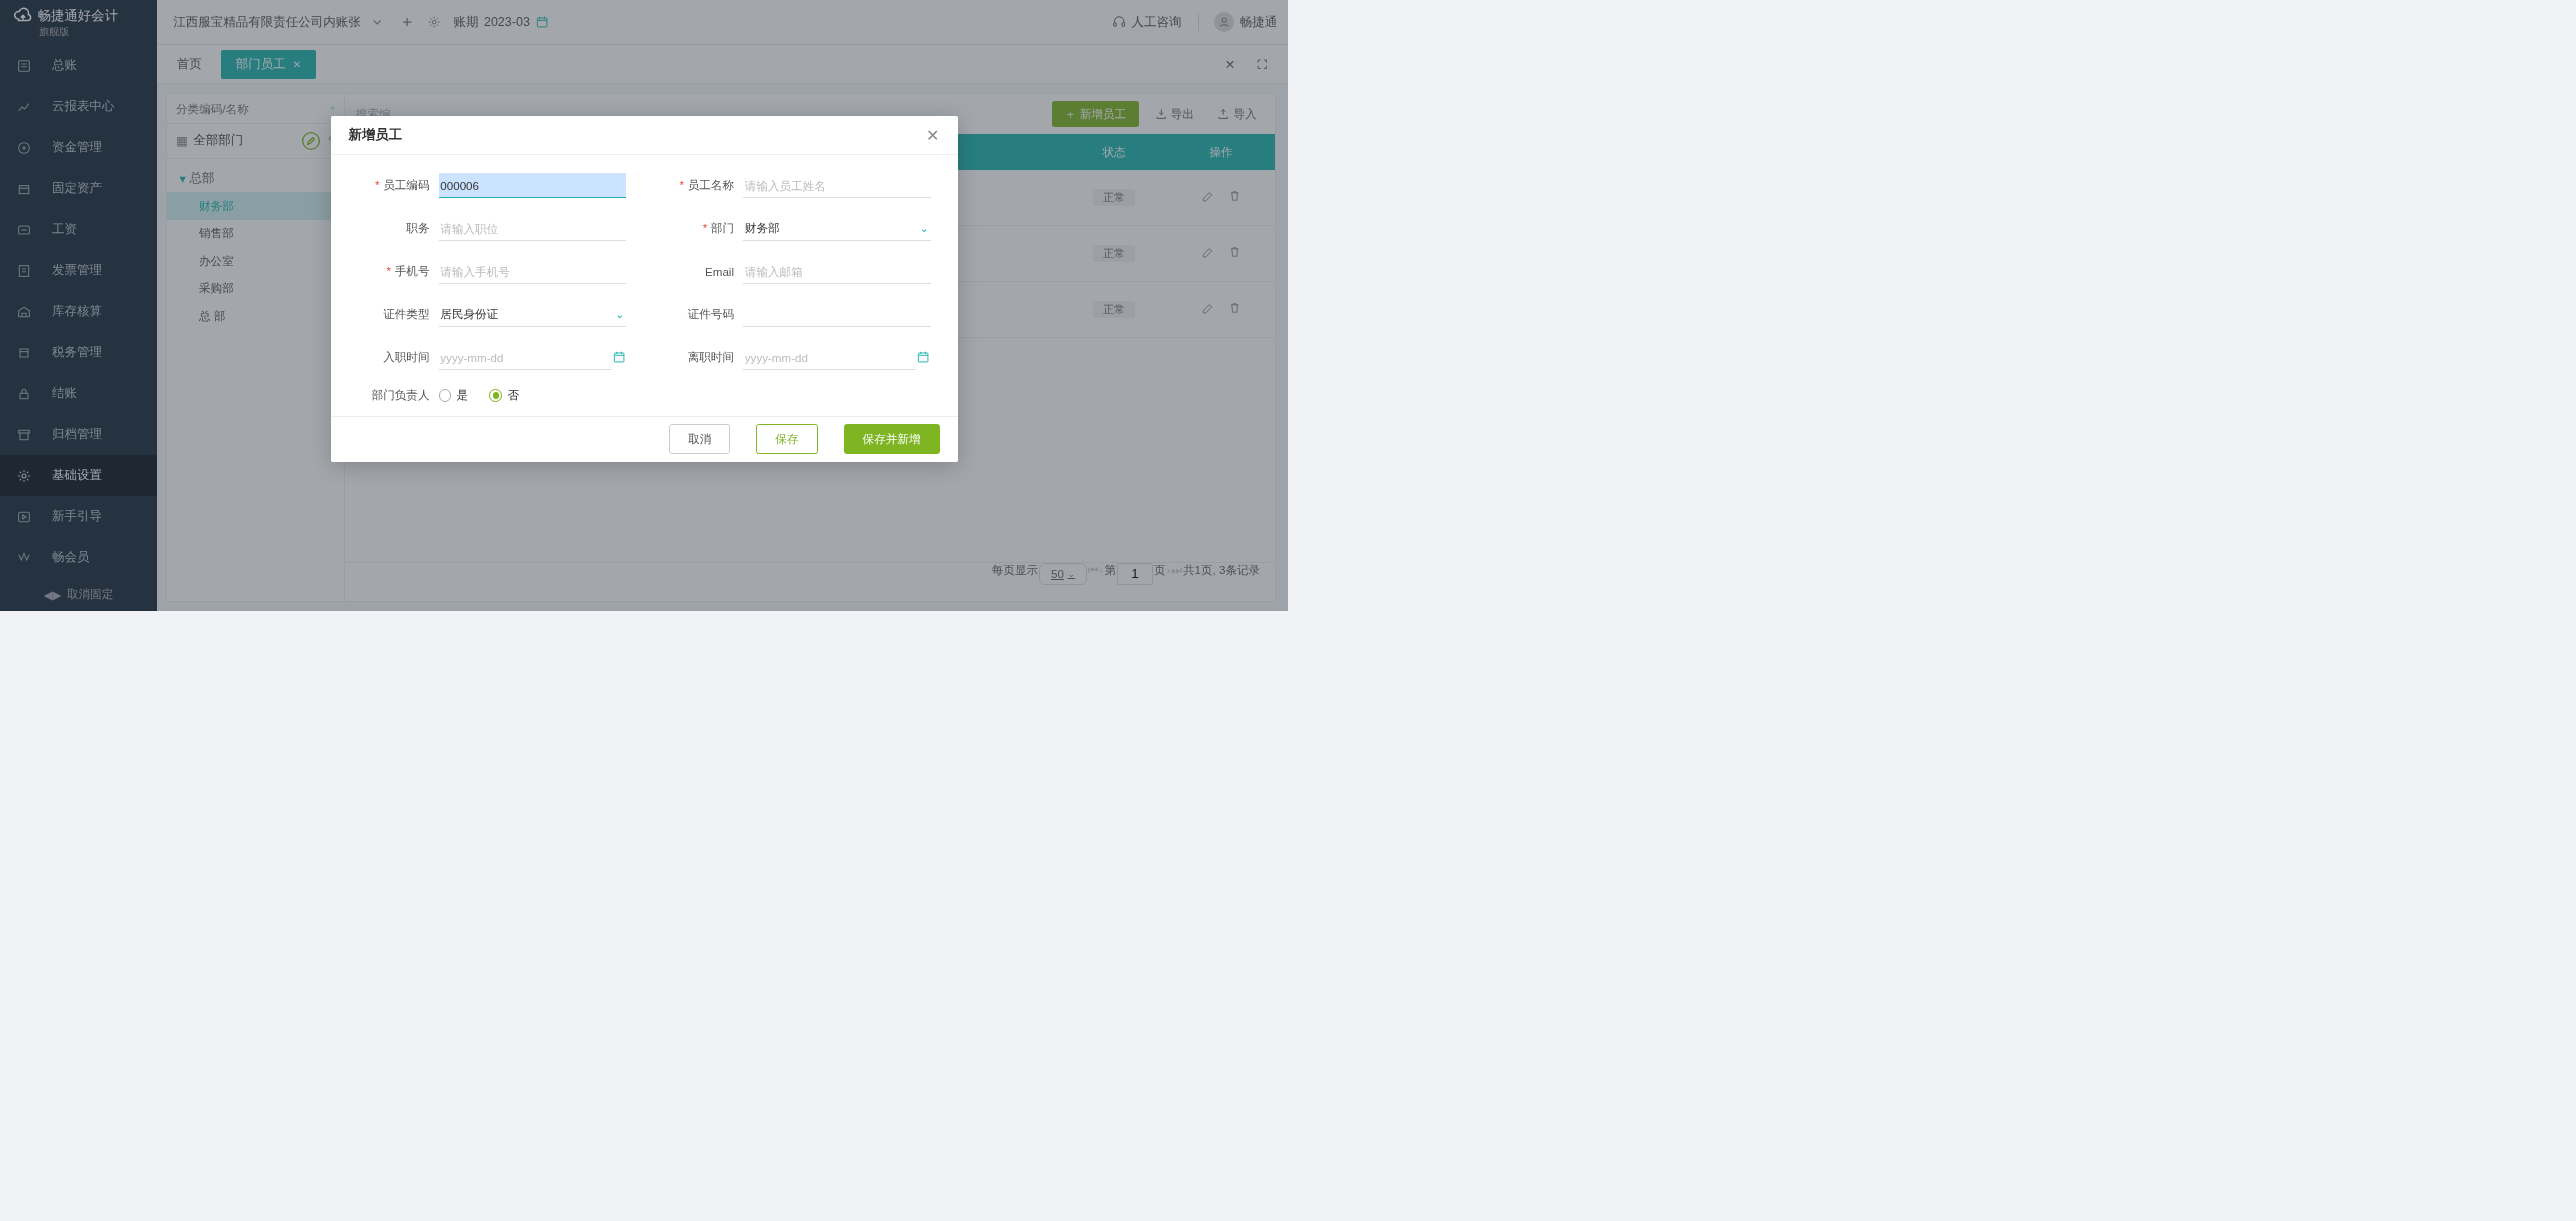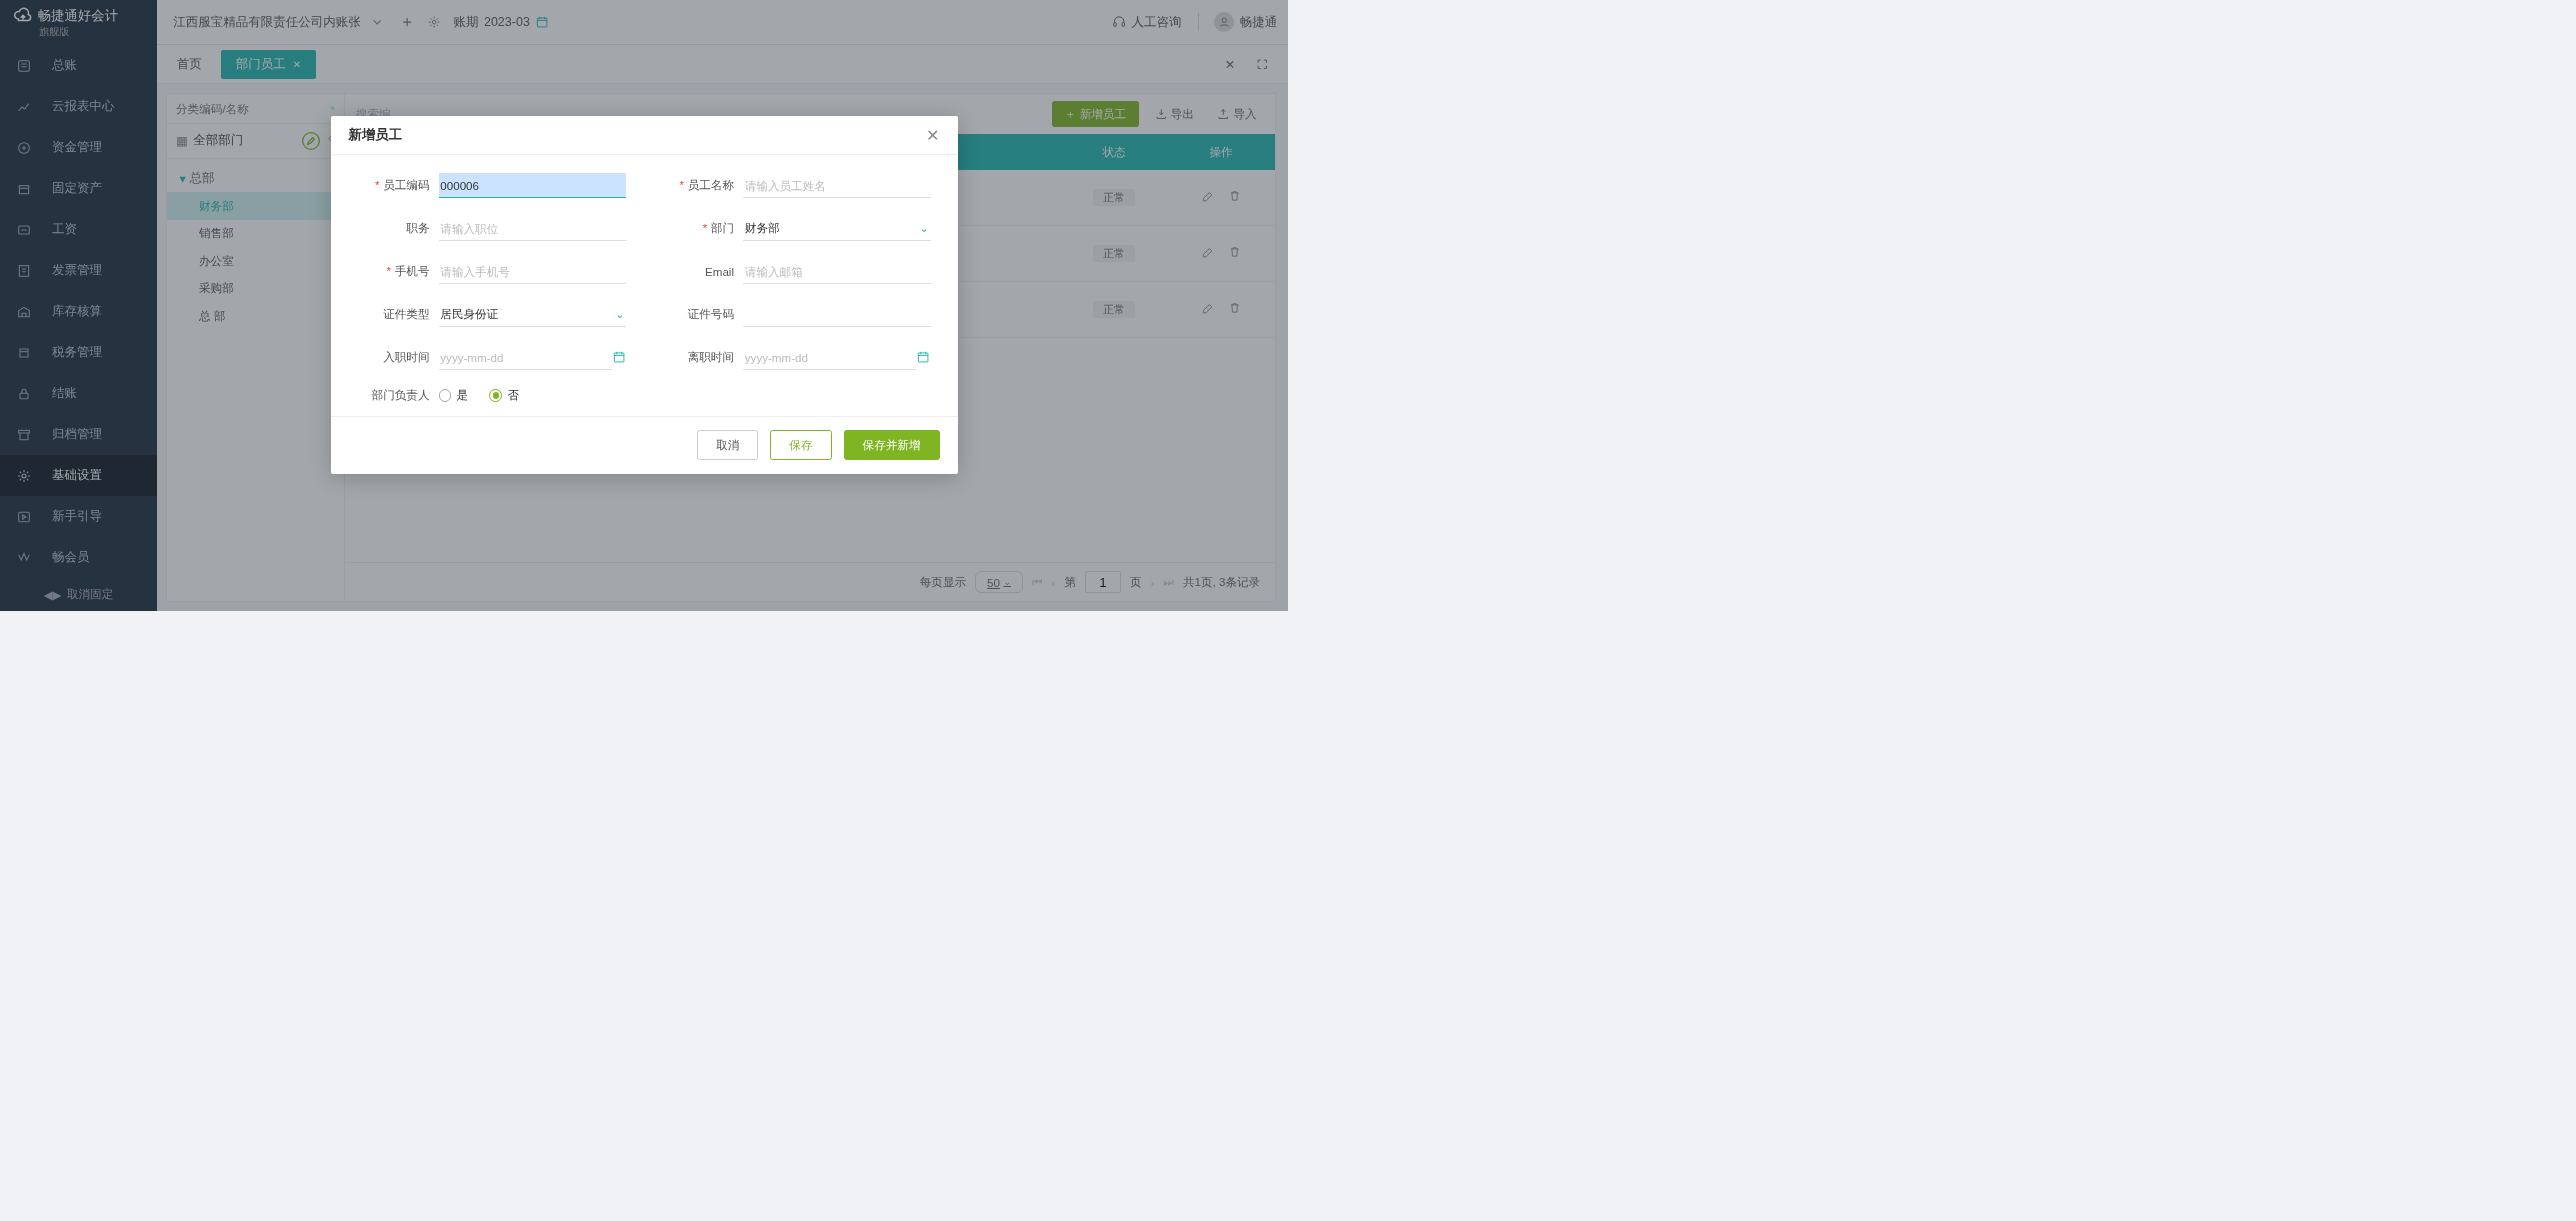--- a/index.html
+++ b/index.html
@@ -114,22 +114,22 @@
     .th.status { margin-left:auto; width:107px; }
     .th.ops { width:107px; }
     .table-body { flex:1; overflow:auto;}
     .tr { height:56px; border-bottom:0.9px solid #f0f0f0; display:flex; align-items:center;}
     .tr .status-cell { margin-left:auto; width:107px; display:flex; justify-content:center;}
     .status-chip { background:#f2f2f2; color:#666; padding:1.8px 10.7px; border-radius:1.8px; font-size:10.7px;}
     .tr .ops-cell { width:107px; display:flex; justify-content:center; gap:12.5px; color:#888;}
     .ops-cell span{cursor:pointer;}
 
     .table-footer {
-      height:39px; border-top:0.9px solid #eee; display:flex; align-items:center; justify-content:flex-end;
-      padding: 0 14.3px; gap:9px; color:#666; font-size:11.6px;
+      height:39px; border-top:0.9px solid #eee; display:flex; align-items:flex-start; justify-content:flex-end;
+      padding: 0 14.3px; gap:1px; color:#666; font-size:11.6px;
     }
     .pg-input { width:36px; height:21.5px; border:0.9px solid #ddd; text-align:center; border-radius:1.8px;}
     .pg-select { width:48px; height:21.5px; border:0.9px solid #ddd; border-radius:6px; display:inline-flex; align-items:center; justify-content:center; gap:3.6px;text-decoration:underline;}
 
     
     .overlay {
       position:absolute; inset:0; background: rgba(50,60,70,0.45);
       display:flex; align-items:flex-start; justify-content:center;
     }
     .modal {
@@ -163,22 +163,22 @@
     .form-ctrl.highlight input::selection{background:#3a87d9; color:#fff;}
     .chevron { color:#1fb5ad; font-size:10.7px;}
     .cal-ico { color:#1fb5ad; }
     .form-item.span2 { grid-column: 1 / span 2; }
     .radio-group { display:flex; gap:21.5px; align-items:center;}
     .radio { display:inline-flex; align-items:center; gap:5.4px; cursor:pointer; font-size:11.6px;}
     .radio .circle { width:12.5px; height:12.5px; border-radius:50%; border:1.3px solid #aaa; display:inline-flex; align-items:center; justify-content:center;}
     .radio.checked .circle { border-color:#7fb522; }
     .radio.checked .dot { width:6.3px; height:6.3px; border-radius:50%; background:#7fb522;}
     .modal-footer {
-      height:58px; border-top:0.9px solid #eee; display:flex; align-items:center; justify-content:flex-end;
-      padding: 4px 18px; gap:12px;
+      height:46px; border-top:0.9px solid #eee; display:flex; align-items:center; justify-content:flex-end;
+      padding: 4px 18px; gap:26px;
     }
     .btn { height:30px; padding:0 18px; border-radius:2.7px; font-size:11.6px; cursor:pointer; display:inline-flex; align-items:center; }
     .btn-default { background:#fff; border:0.9px solid #ccc; color:#555;}
     .btn-save { background:#fff; border:0.9px solid #7fb522; color:#7fb522;}
     .btn-primary { background:#7fb522; border:0.9px solid #7fb522; color:#fff;}
 
     
   </style>
 </head>
 <body>

